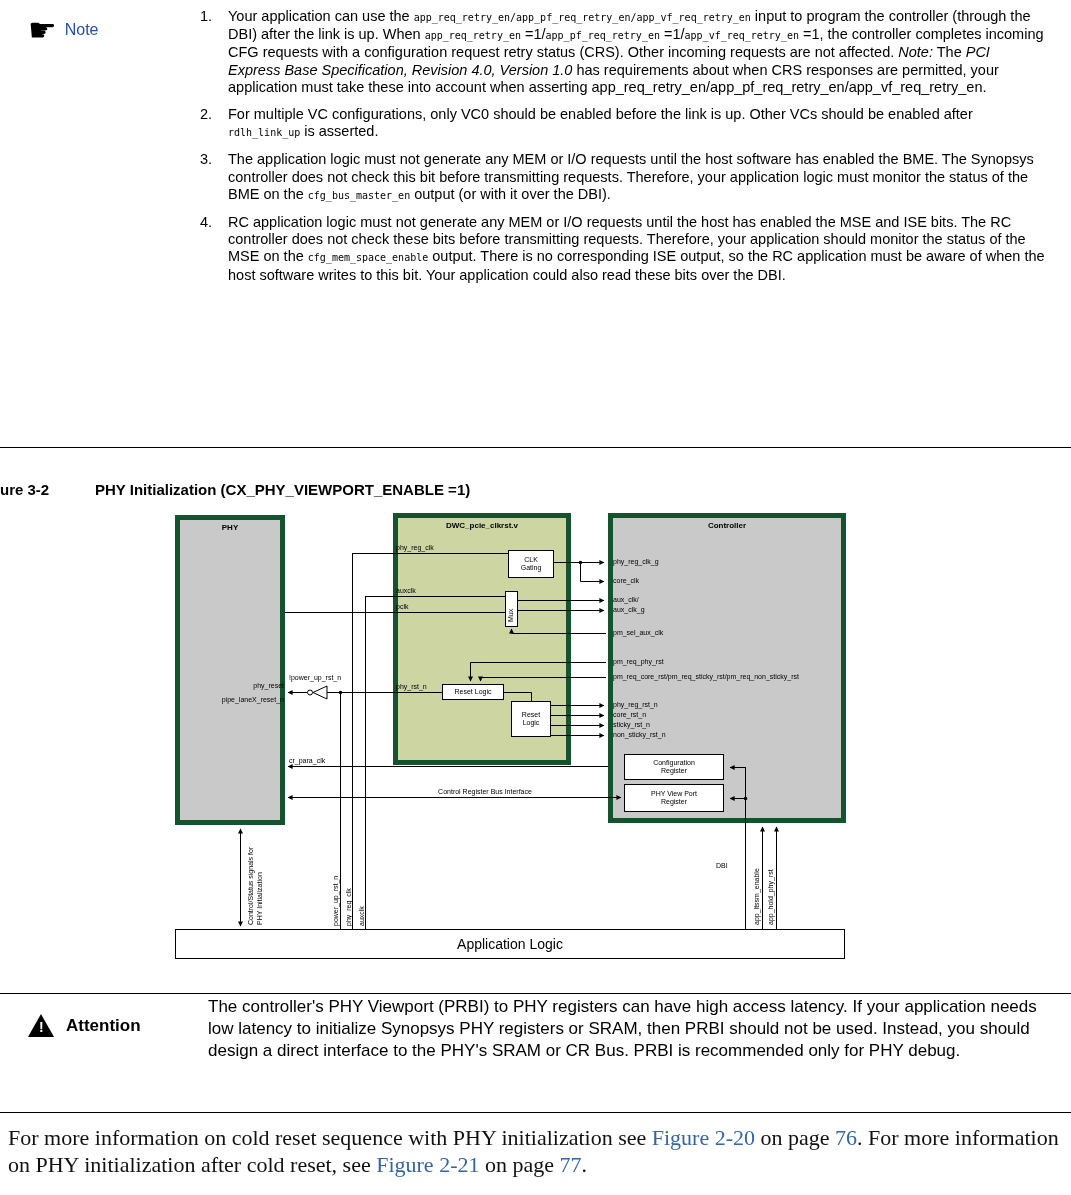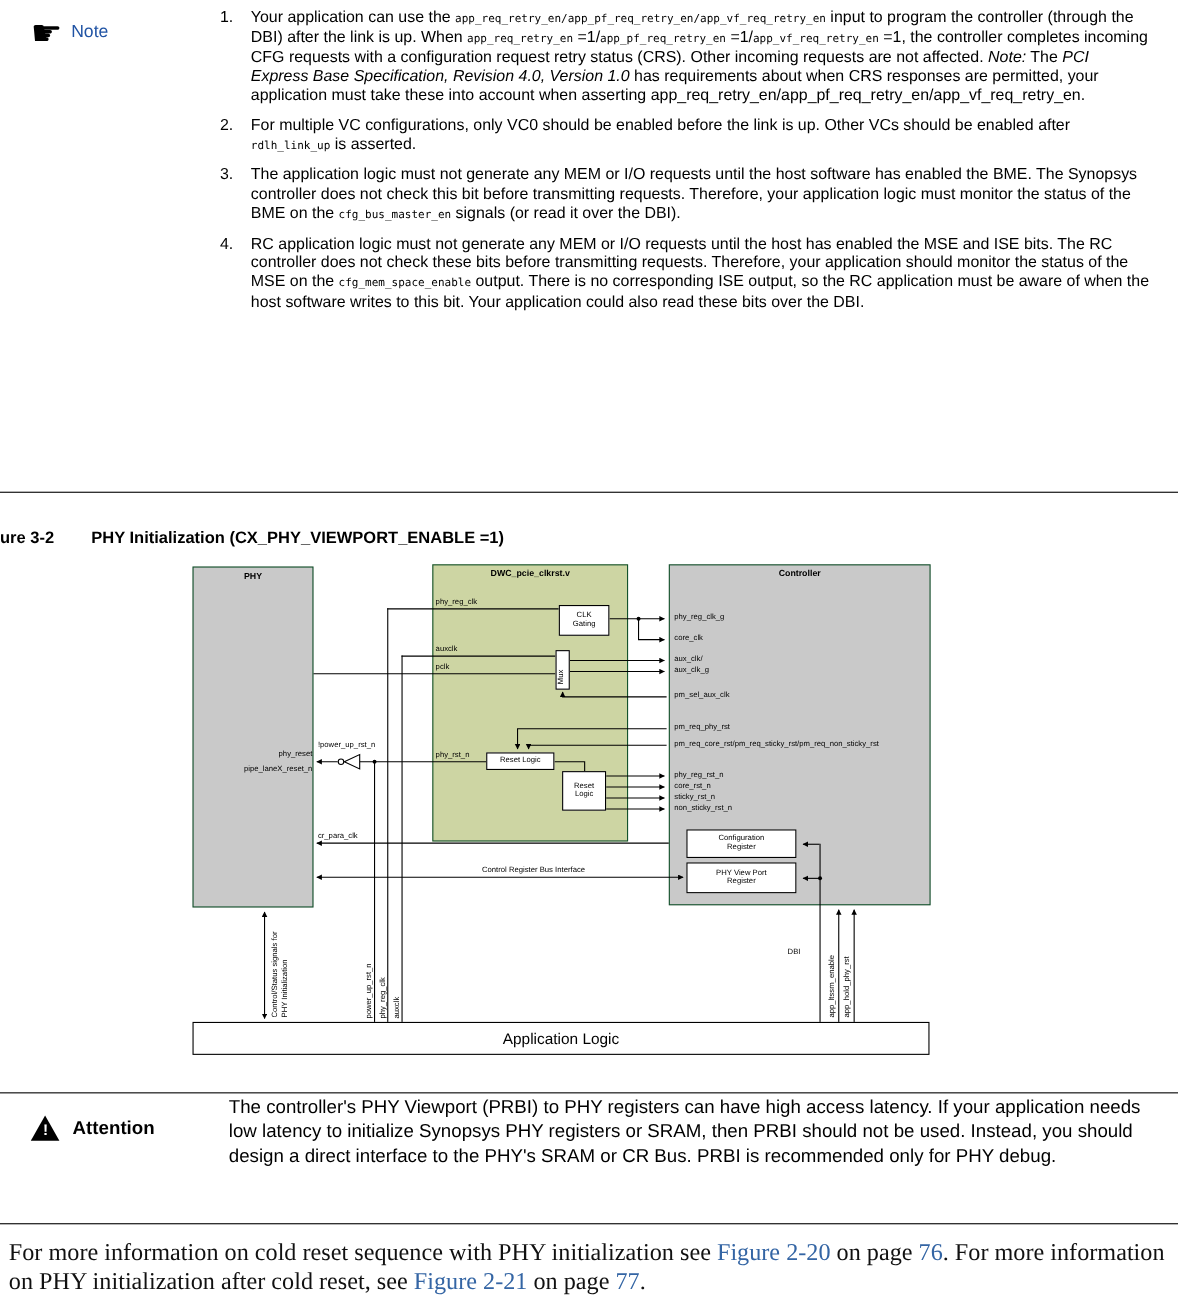--- a/index.html
+++ b/index.html
@@ -17,26 +17,26 @@
   .note-item{display:flex;margin-bottom:10px;font-size:14.5px;line-height:17.2px}
   .note-item .num{width:28px;flex:none}
   .note-item .body{flex:1}
   .code{font-family:"DejaVu Sans Mono",monospace;font-size:10px}
   .i{font-style:italic}
   .link{color:var(--link_blue,#3465a4)}
 
   
   .fig-caption{position:absolute;top:481px;left:0;width:1071px;height:18px;font-weight:bold;font-size:15px}
   .fig-num{position:absolute;left:0;top:0;white-space:nowrap}
-  .fig-title{position:absolute;left:83px;top:0;white-space:nowrap}
+  .fig-title{position:absolute;left:95px;top:0;white-space:nowrap}
 
   
   .diagram{position:absolute;left:0;top:505px;width:1071px;height:470px}
   .diagram svg{position:absolute;left:0;top:0;z-index:2}
-  .blk{position:absolute;border:1px solid #14532d;z-index:1}
+  .blk{position:absolute;border:5px solid #14532d;z-index:1}
   .gray{background:var(--block_gray,#c9c9c9)}
   .olive{background:var(--block_olive,#cdd5a3)}
   .blk-title{position:absolute;top:3px;left:0;width:100%;text-align:center;font-size:8px;font-weight:bold}
   .ibox{position:absolute;background:#fff;border:1px solid #000;display:flex;align-items:center;justify-content:center;
         text-align:center;font-size:7px;line-height:8.5px;white-space:pre-line;z-index:3}
   .slabel{position:absolute;font-size:7px;line-height:9.5px;white-space:pre-line;z-index:4}
   .vlabel{position:absolute;font-size:7px;line-height:9px;white-space:pre-line;
           transform-origin:0 0;transform:rotate(-90deg);z-index:4}
   .ralign{text-align:right}
 
@@ -63,21 +63,21 @@
   <li class="note-item">
     <span class="num">1.</span>
     <span class="body"><span>Your application can use the </span><span class="code">app_req_retry_en/app_pf_req_retry_en/app_vf_req_retry_en</span><span> input to program the controller (through the DBI) after the link is up. When </span><span class="code">app_req_retry_en</span><span> =1/</span><span class="code">app_pf_req_retry_en</span><span> =1/</span><span class="code">app_vf_req_retry_en</span><span> =1, the controller completes incoming CFG requests with a configuration request retry status (CRS). Other incoming requests are not affected. </span><span class="i">Note:</span><span> The </span><span class="i">PCI Express Base Specification, Revision 4.0, Version 1.0</span><span> has requirements about when CRS responses are permitted, your application must take these into account when asserting app_req_retry_en/app_pf_req_retry_en/app_vf_req_retry_en.</span></span>
   </li>
   <li class="note-item">
     <span class="num">2.</span>
     <span class="body"><span>For multiple VC configurations, only VC0 should be enabled before the link is up. Other VCs should be enabled after </span><span class="code">rdlh_link_up</span><span> is asserted.</span></span>
   </li>
   <li class="note-item">
     <span class="num">3.</span>
-    <span class="body"><span>The application logic must not generate any MEM or I/O requests until the host software has enabled the BME. The Synopsys controller does not check this bit before transmitting requests. Therefore, your application logic must monitor the status of the BME on the </span><span class="code">cfg_bus_master_en</span><span> signals (or read it over the DBI).</span></span>
+    <span class="body"><span>The application logic must not generate any MEM or I/O requests until the host software has enabled the BME. The Synopsys controller does not check this bit before transmitting requests. Therefore, your application logic must monitor the status of the BME on the </span><span class="code">cfg_bus_master_en</span><span> output (or with it over the DBI).</span></span>
   </li>
   <li class="note-item">
     <span class="num">4.</span>
     <span class="body"><span>RC application logic must not generate any MEM or I/O requests until the host has enabled the MSE and ISE bits. The RC controller does not check these bits before transmitting requests. Therefore, your application should monitor the status of the MSE on the </span><span class="code">cfg_mem_space_enable</span><span> output. There is no corresponding ISE output, so the RC application must be aware of when the host software writes to this bit. Your application could also read these bits over the DBI.</span></span>
   </li>
 </ol>
 
 <div class="rule" style="top:447px"></div>
 
 <div class="fig-caption">

